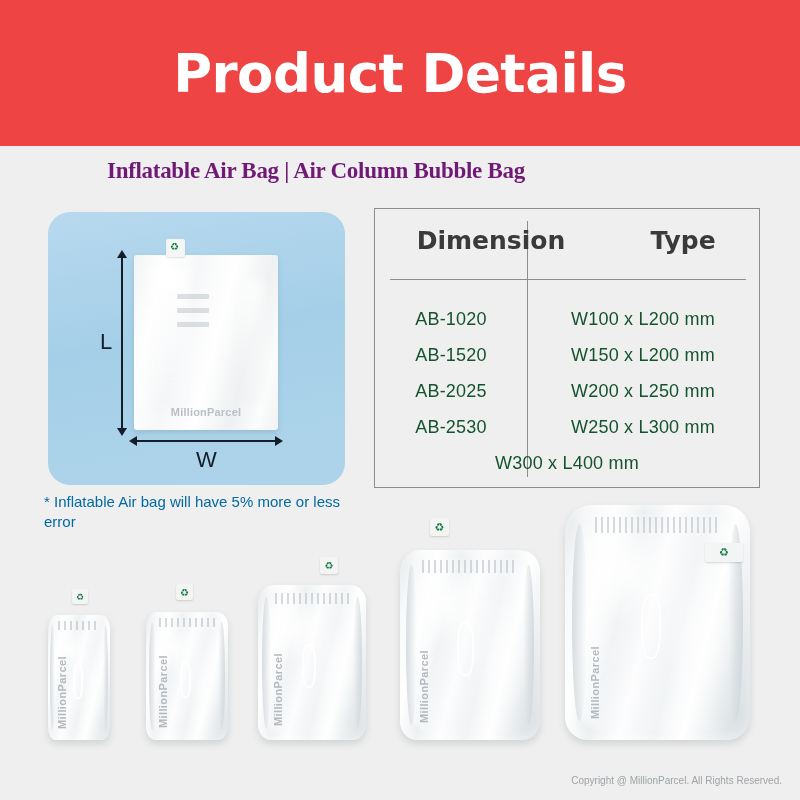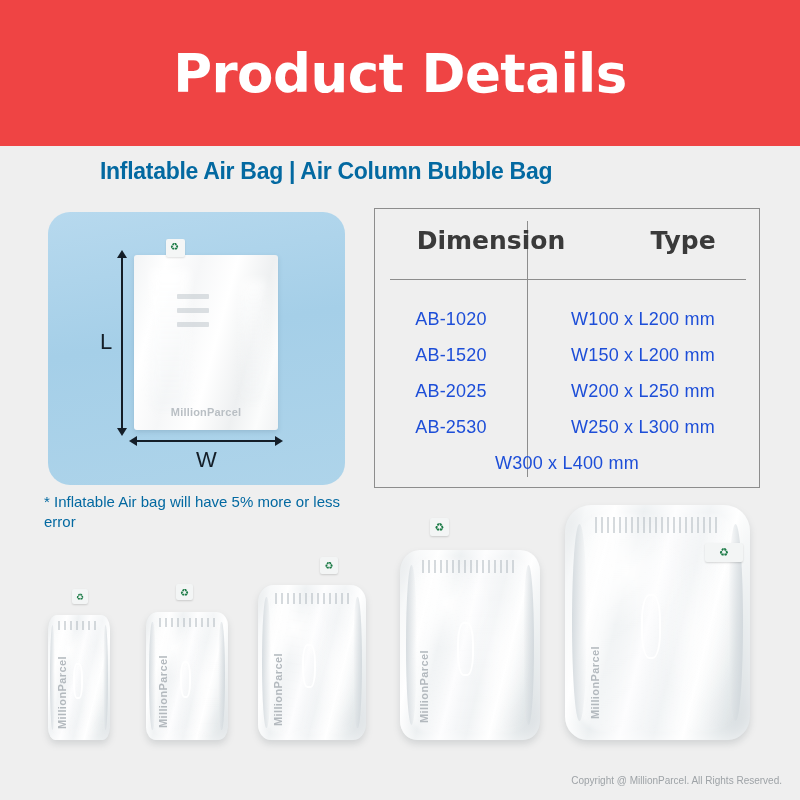--- a/index.html
+++ b/index.html
@@ -28,26 +28,26 @@
     color: #ffffff;
     font-size: 53px;
     font-weight: bold;
     letter-spacing: -0.5px;
     font-family: "DejaVu Sans", sans-serif;
   }
 
   
   .subtitle {
     position: absolute;
-    left: 100px; top: 158px;
+    left: 107px; top: 158px;
     font-size: 23px;
     font-weight: bold;
-    color: #0369a1;
+    color: #701a75;
     letter-spacing: -0.3px;
-    font-family: Liberation Sans, sans-serif;
+    font-family: Liberation Serif, serif;
   }
 
   
   .photo-panel {
     position: absolute;
     left: 48px; top: 212px;
     width: 297px; height: 273px;
     background: linear-gradient(170deg, #b7d9ee 0%, #a5cfe8 45%, #aed4ea 100%);
     border-radius: 22px;
     overflow: hidden;
@@ -239,21 +239,21 @@
   .spec-row {
     display: flex;
     height: 36px;
     align-items: center;
   }
   .spec-row .cell {
     display: flex;
     align-items: center;
     justify-content: center;
     font-size: 18px;
-    color: #1d4ed8;
+    color: #14532d;
     letter-spacing: 0.2px;
     margin-top: 32px;
   }
   .spec-row .c1 { width: 152px; }
   .spec-row .c2 { flex: 1; text-align: center; }
 
   
   .bags-row {
     position: absolute;
     left: 0; top: 495px;

